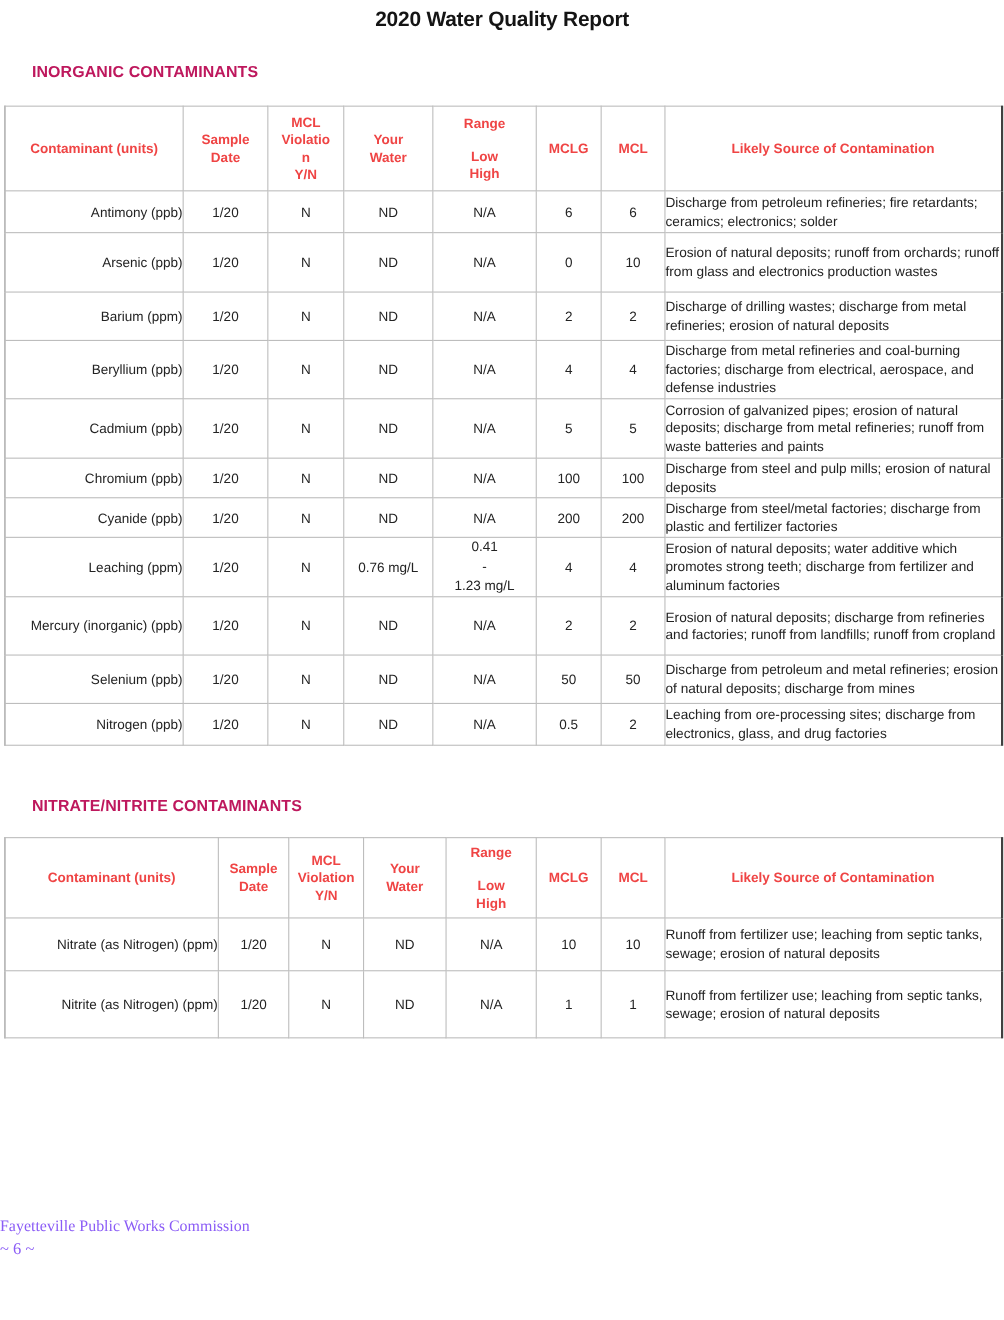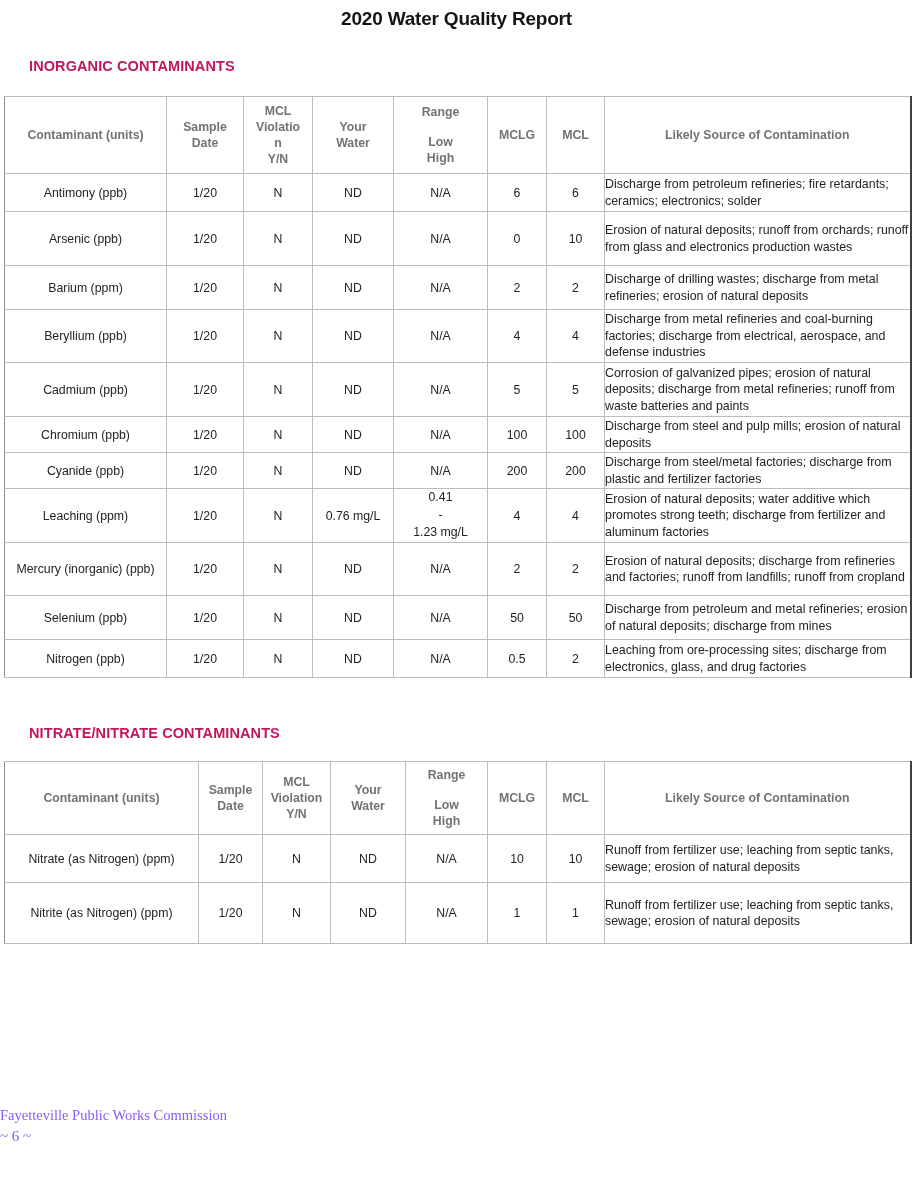--- a/index.html
+++ b/index.html
@@ -67,34 +67,34 @@
   table.wq td, table.wq th {
     border: 1px solid #bdbdbd;
     padding: 0;
     vertical-align: middle;
     font-weight: normal;
   }
   table.wq thead th {
     font-weight: bold;
     font-size: 12.3px;
     text-align: center;
-    color: #737373;
+    color: #ef4444;
     line-height: 1.32;
   }
 
   
   table.wq { outline: none; }
   table.wq tr > td:last-child,
   table.wq tr > th:last-child { border-right: 2px solid #404040; }
   table.wq tr > td:first-child,
   table.wq tr > th:first-child { border-left: 1px solid #8f8f8f; }
 
   .cell-center { text-align: center; }
   .cell-left {
-    text-align: center;
+    text-align: right;
     padding-left: 9px;
     padding-right: 6px;
   }
   .cell-source {
     text-align: left;
     padding-left: 9px;
     padding-right: 8px;
     line-height: 1.33;
     font-size: 12.4px;
   }
@@ -281,21 +281,21 @@
         <td class="cell-center">N</td>
         <td class="cell-center">ND</td>
         <td class="cell-center">N/A</td>
         <td class="cell-center">0.5</td>
         <td class="cell-center">2</td>
         <td class="cell-source">Leaching from ore-processing sites; discharge from electronics, glass, and drug factories</td>
       </tr>
     </tbody>
   </table>
 
-  <div class="section-heading" id="heading-nitrate">NITRATE/NITRATE CONTAMINANTS</div>
+  <div class="section-heading" id="heading-nitrate">NITRATE/NITRITE CONTAMINANTS</div>
 
   <table class="wq" id="table-nitrate">
     <colgroup>
       <col style="width:194px">
       <col style="width:64px">
       <col style="width:68px">
       <col style="width:75px">
       <col style="width:82px">
       <col style="width:59px">
       <col style="width:58px">

